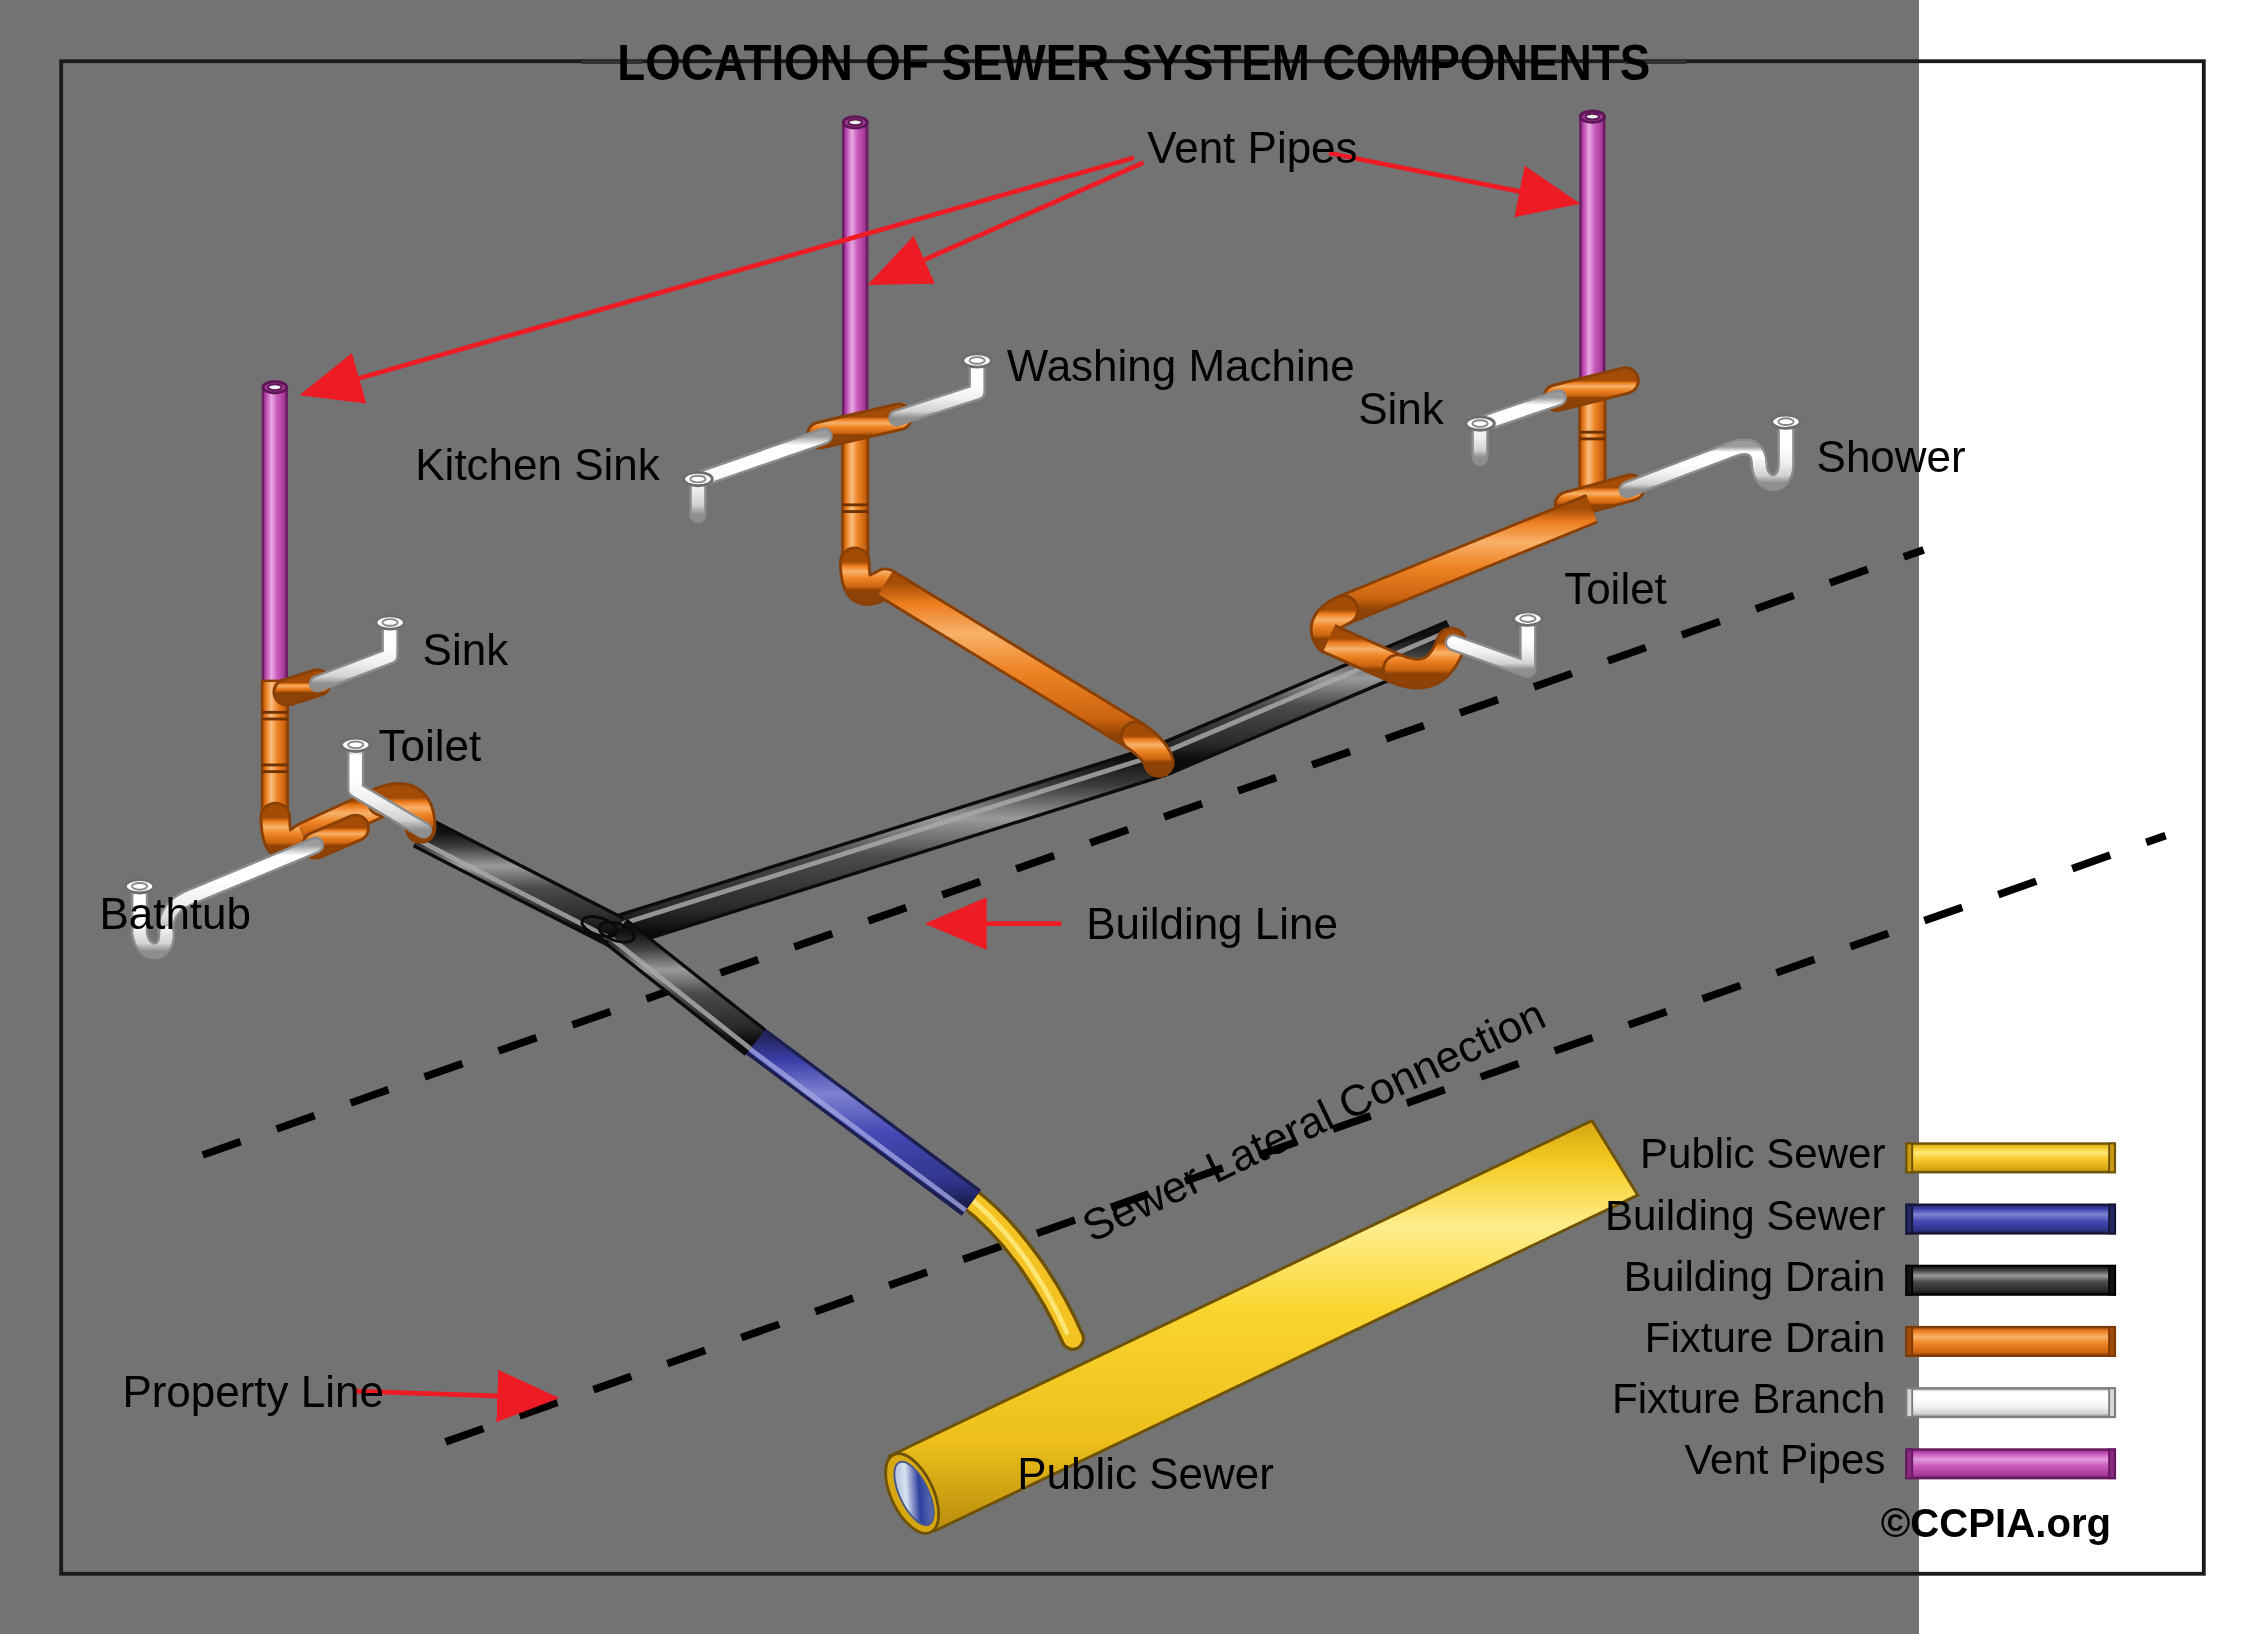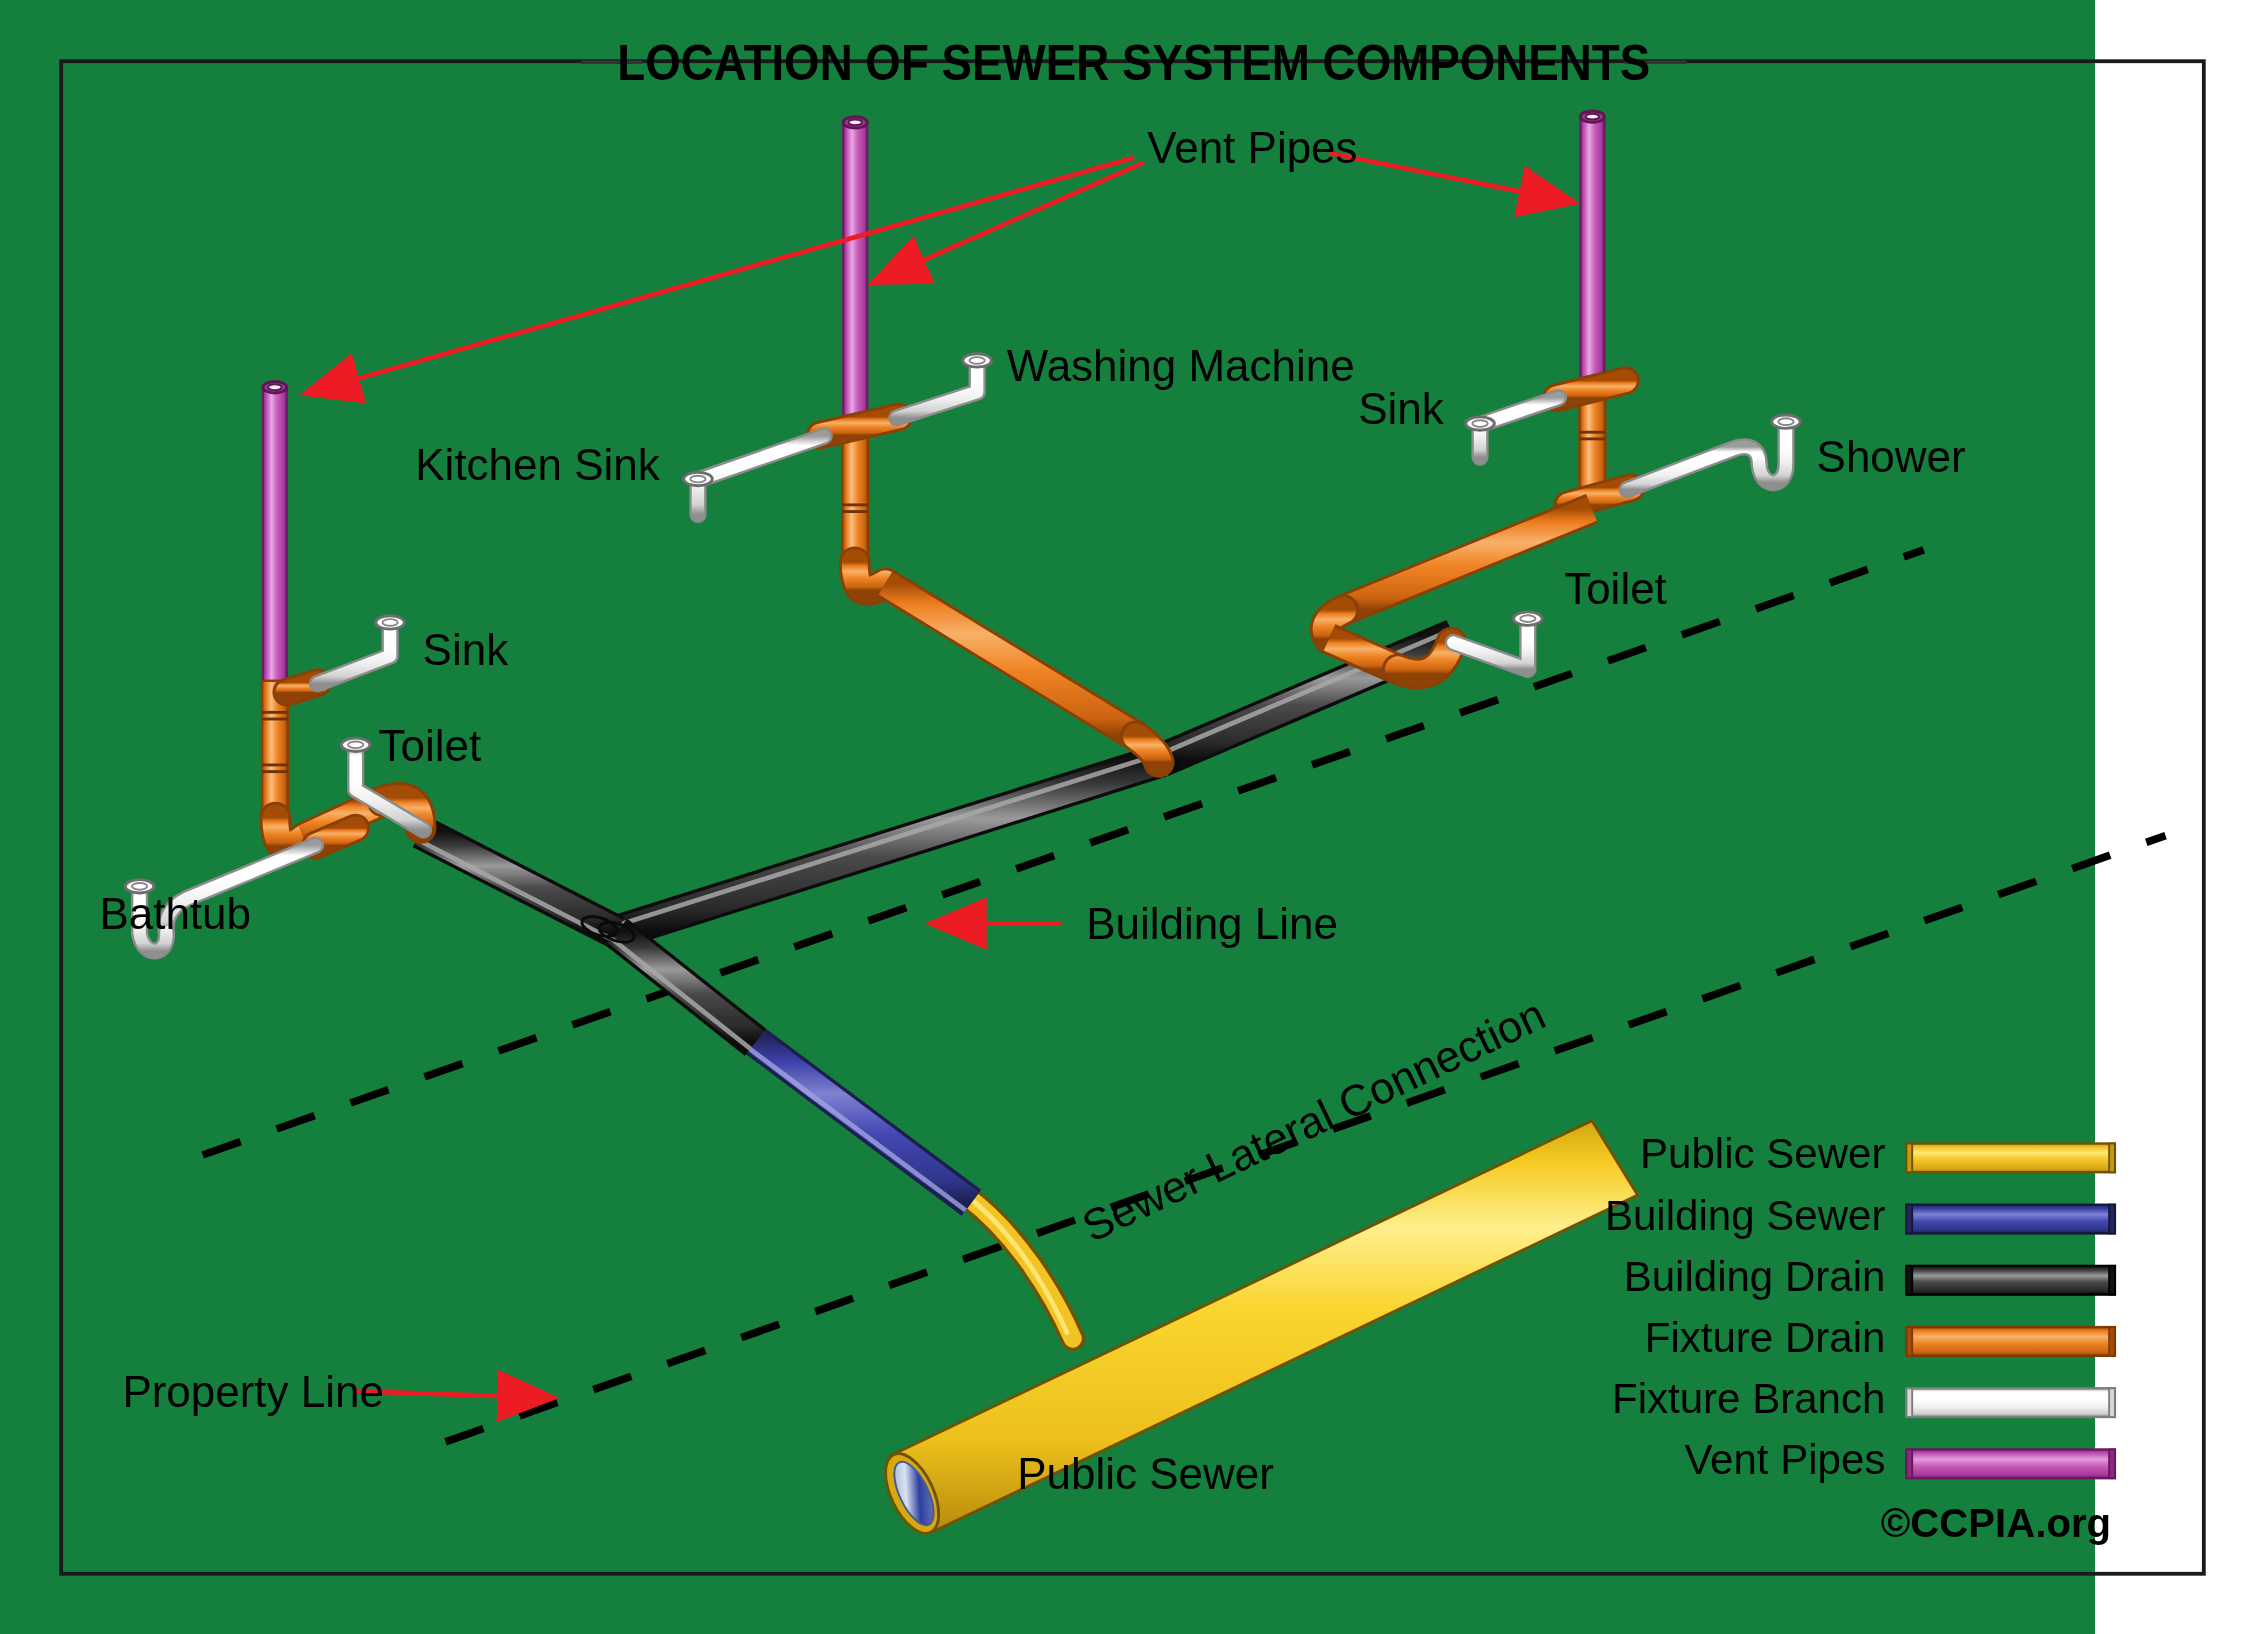--- a/index.html
+++ b/index.html
@@ -1,17 +1,17 @@
 <!DOCTYPE html>
 <html><head>
 <meta charset="utf-8">
 <style>
   html,body{margin:0;padding:0;background:#fff;}
   body{width:2265px;height:1635px;font-family:"Liberation Sans",sans-serif;overflow:hidden;}
-  #stage{position:relative;width:2095px;height:1635px;background:#15803d;}
+  #stage{position:relative;width:1919px;height:1635px;background:#737373;}
   svg{display:block;}
   .lbl{font-family:"Liberation Sans",sans-serif;fill:#000;}
 </style>
 </head>
 <body>
 
 <div id="stage">
 <svg width="2265" height="1635" viewBox="0 0 2369 1710" xmlns="http://www.w3.org/2000/svg">
   <defs>
     <linearGradient id="gPublic" x1="0" y1="0" x2="0" y2="1">

